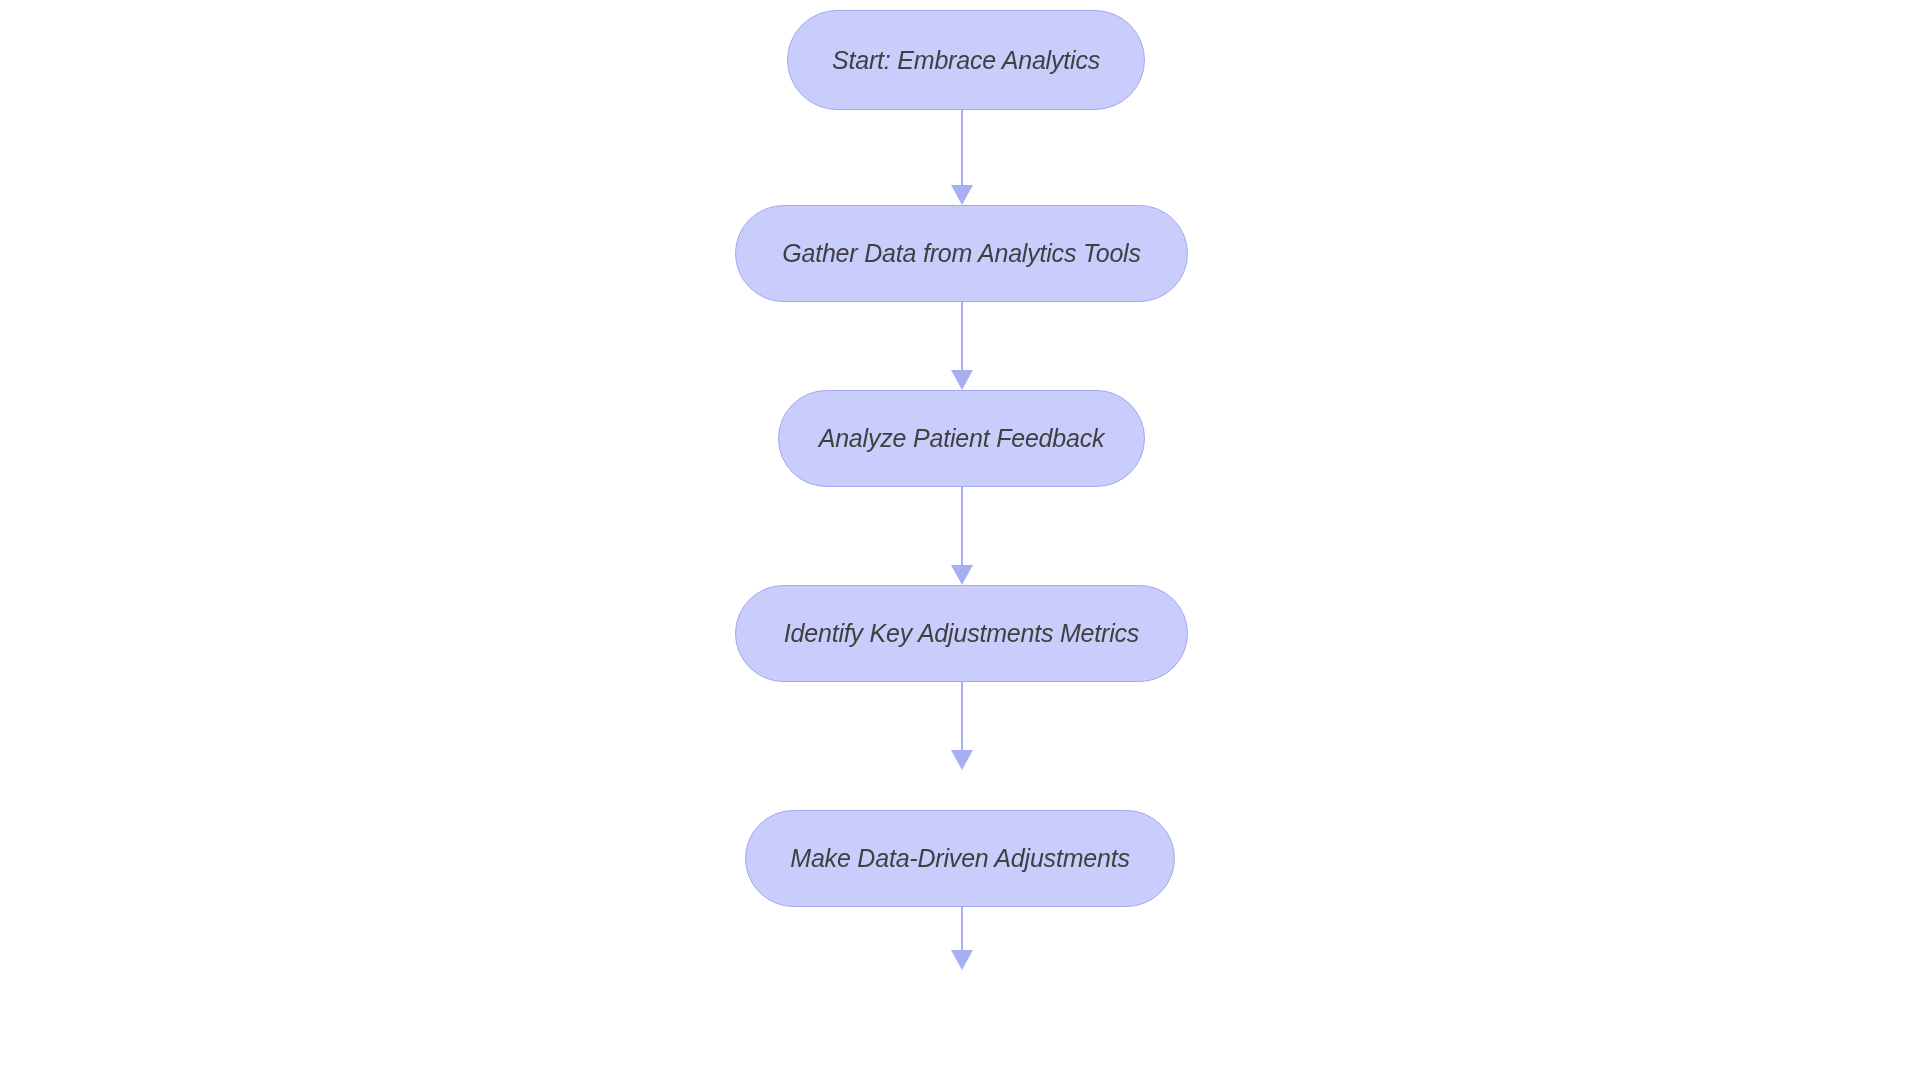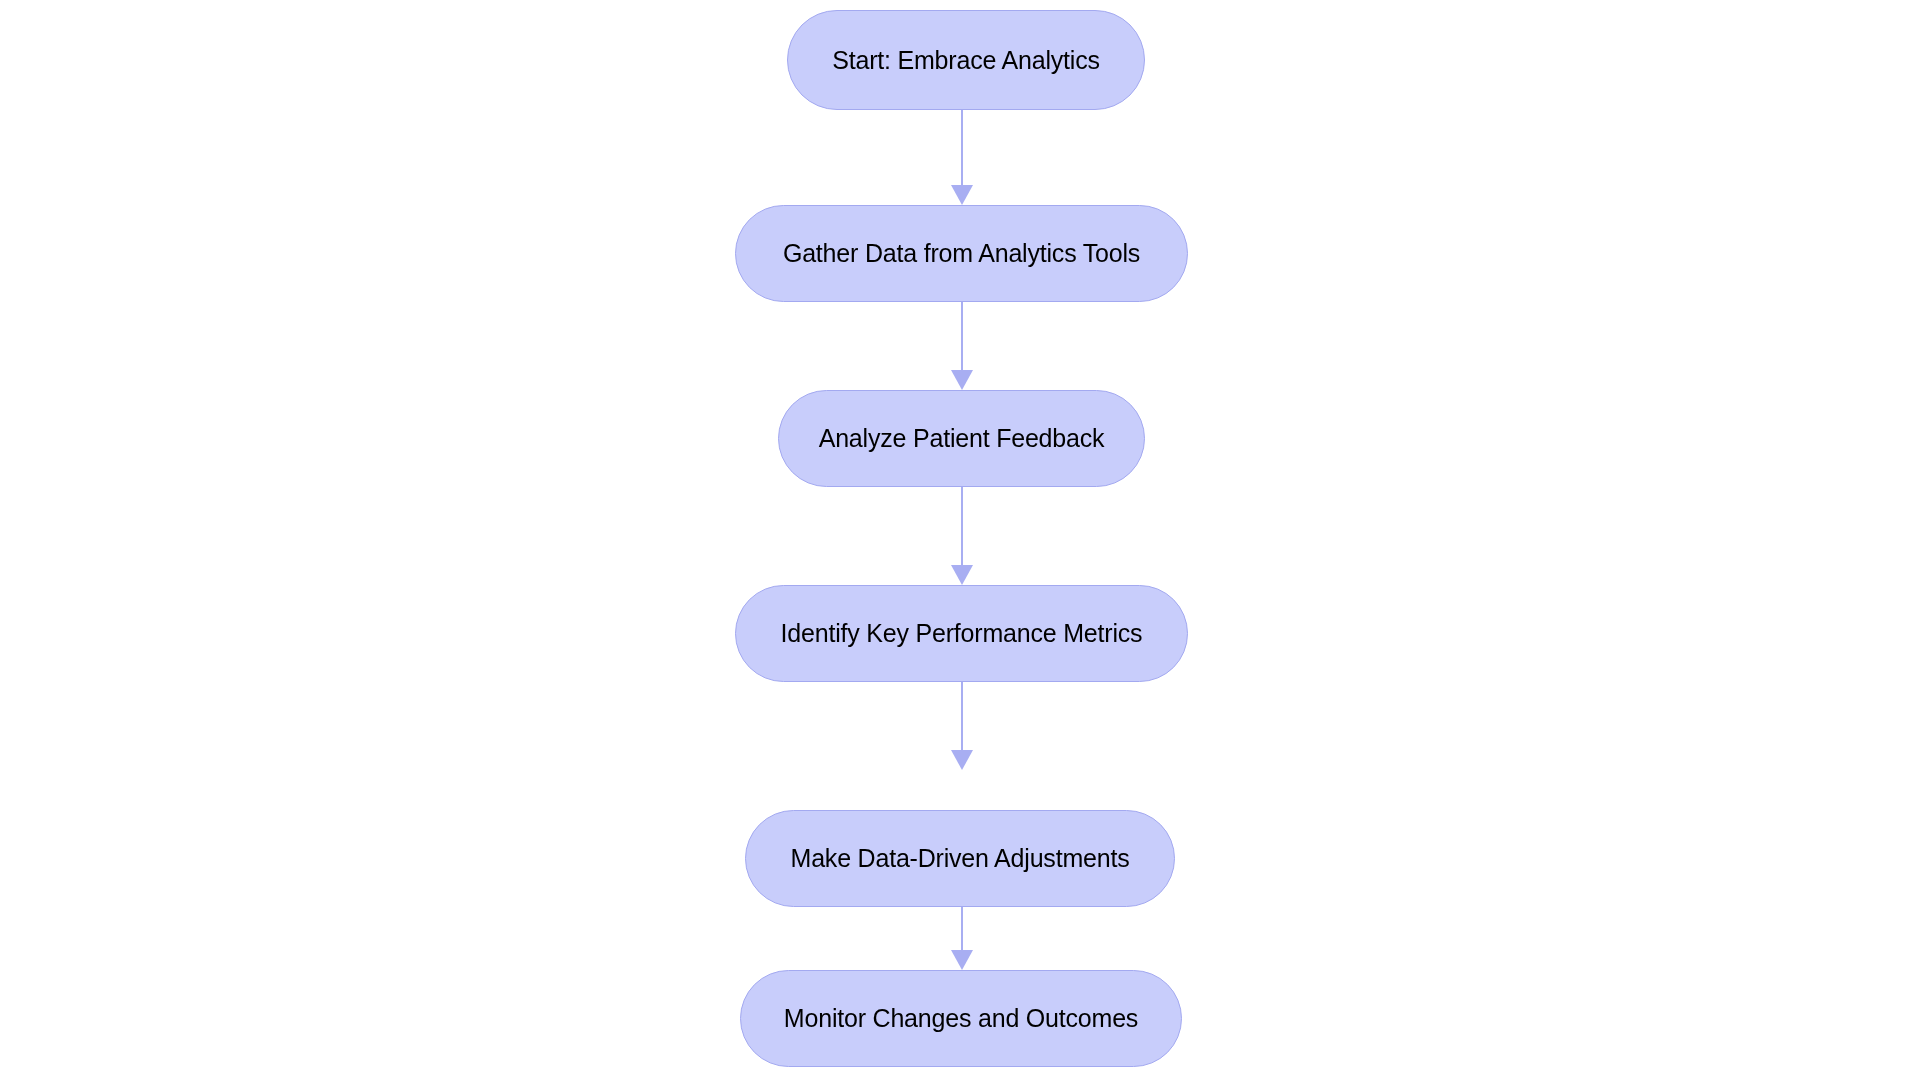--- a/index.html
+++ b/index.html
@@ -36,21 +36,22 @@
     font-size: 25px;
     font-weight: 400;
     letter-spacing: -0.2px;
     white-space: nowrap;
     user-select: none;
   }
 
   .flow-node-label {
     display: block;
     line-height: 1;
-    color: #000000;
+    color: #404040;
+    font-style: italic;
   }
 
   .flow-connector {
     position: absolute;
     pointer-events: none;
   }
 
   .connector-line {
     position: absolute;
     left: 50%;
@@ -101,22 +102,19 @@
   <div class="flow-node" id="node-0" style="left: 787px; top: 10px; width: 358px; height: 100px; background: rgb(200, 205, 251); border-color: rgb(163, 169, 240); color: rgb(51, 51, 204);">
     <span class="flow-node-label">Start: Embrace Analytics</span>
   </div>
   <div class="flow-node" id="node-1" style="left: 735px; top: 205px; width: 453px; height: 97px; background: rgb(200, 205, 251); border-color: rgb(163, 169, 240); color: rgb(51, 51, 204);">
     <span class="flow-node-label">Gather Data from Analytics Tools</span>
   </div>
   <div class="flow-node" id="node-2" style="left: 778px; top: 390px; width: 367px; height: 97px; background: rgb(200, 205, 251); border-color: rgb(163, 169, 240); color: rgb(51, 51, 204);">
     <span class="flow-node-label">Analyze Patient Feedback</span>
   </div>
   <div class="flow-node" id="node-3" style="left: 735px; top: 585px; width: 453px; height: 97px; background: rgb(200, 205, 251); border-color: rgb(163, 169, 240); color: rgb(51, 51, 204);">
-    <span class="flow-node-label">Identify Key Performance Metrics</span>
+    <span class="flow-node-label">Identify Key Adjustments Metrics</span>
   </div>
   <div class="flow-node" id="node-4" style="left: 745px; top: 770px; width: 430px; height: 97px; background: rgb(200, 205, 251); border-color: rgb(163, 169, 240); color: rgb(51, 51, 204); margin-top: 40px;">
     <span class="flow-node-label">Make Data-Driven Adjustments</span>
-  </div>
-  <div class="flow-node" id="node-5" style="left: 740px; top: 970px; width: 442px; height: 97px; background: rgb(200, 205, 251); border-color: rgb(163, 169, 240); color: rgb(51, 51, 204);">
-    <span class="flow-node-label">Monitor Changes and Outcomes</span>
   </div>
 
 </div>
 
 </body></html>

